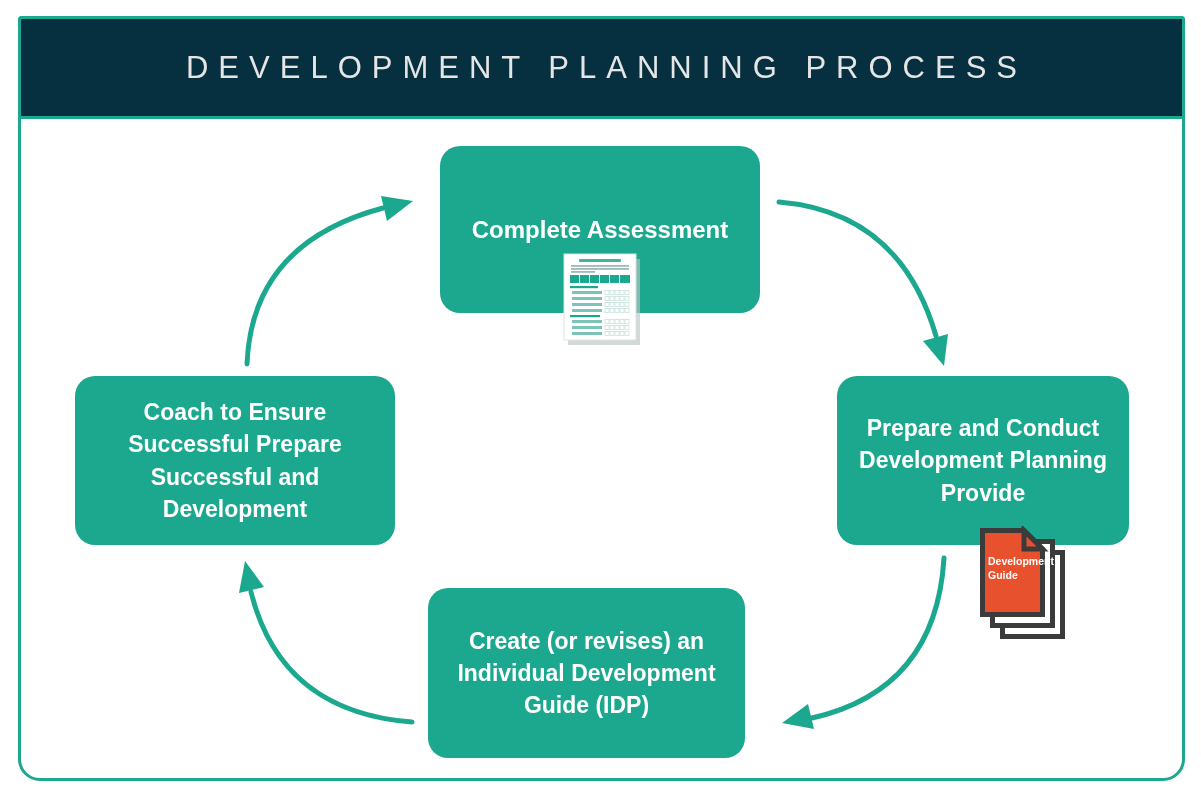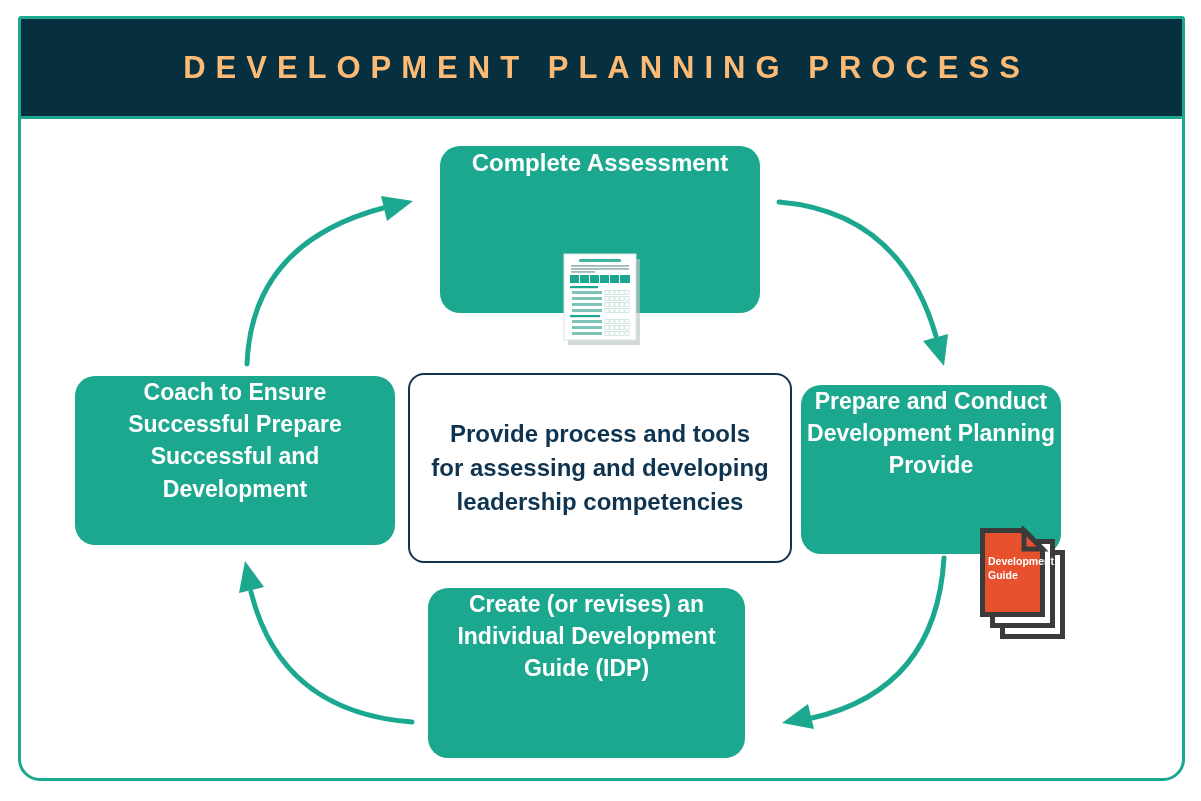--- a/index.html
+++ b/index.html
@@ -11,32 +11,32 @@
     box-sizing:border-box;border:3px solid #1BA88F;
     border-radius:4px 4px 22px 22px;background:#ffffff;
   }
   .banner{
     position:absolute;left:18px;top:16px;width:1167px;height:103px;
     box-sizing:border-box;background:#06303F;
     border:3px solid #1BA88F;border-bottom-width:3px;border-radius:4px 4px 0 0;
     display:flex;align-items:center;justify-content:center;
   }
   .banner-title{
-    color:#fdba74;font-size:31px;font-weight:700;letter-spacing:10px;
+    color:#e5e5e5;font-size:31px;font-weight:400;letter-spacing:10px;
     text-transform:uppercase;white-space:nowrap;padding-left:10px;
   }
 
   .cycle-box{
     position:absolute;background:#1BA88F;border-radius:20px;
-    display:flex;flex-direction:column;align-items:center;
+    display:flex;flex-direction:column;align-items:center;justify-content:center;
     color:#ffffff;font-weight:700;font-size:23px;line-height:1.4;text-align:center;
   }
   .cycle-box span{display:block;white-space:nowrap;}
   .box-top{left:440px;top:146px;width:320px;height:167px;font-size:24px;}
-  .box-right{left:801px;top:376px;width:260px;height:169px;margin-top:9px;}
+  .box-right{left:837px;top:376px;width:292px;height:169px;}
   .box-left{left:53px;top:376px;width:320px;height:169px;margin-left:22px;}
   .box-bottom{left:428px;top:588px;width:317px;height:170px;}
 
   .center-box{
     position:absolute;left:408px;top:373px;width:384px;height:190px;
     box-sizing:border-box;background:#ffffff;border:2px solid #16324C;border-radius:16px;
     display:flex;flex-direction:column;align-items:center;justify-content:center;
     color:#0E3450;font-weight:700;font-size:24px;line-height:1.42;text-align:center;
   }
   .center-box span{display:block;white-space:nowrap;}
@@ -93,25 +93,20 @@
     <span>Guide (IDP)</span>
   </div>
 
   <div class="cycle-box box-left">
     <span>Coach to Ensure</span>
     <span>Successful Prepare</span>
     <span>Successful and</span>
     <span>Development</span>
   </div>
 
-  <div class="center-box">
-    <span>Provide process and tools</span>
-    <span>for assessing and developing</span>
-    <span>leadership competencies</span>
-  </div>
 
   <svg class="form-icon" width="80" height="95" viewBox="0 0 80 95">
     <rect x="5" y="6" width="72" height="86" fill="#bcc4c3" opacity="0.65"></rect>
     <rect x="1" y="1" width="72" height="86" fill="#ffffff" stroke="#d7e4e2" stroke-width="1"></rect>
     <rect x="16" y="6" width="42" height="3" rx="1" fill="#1BA88F" opacity="0.85"></rect>
     <rect x="8" y="12" width="58" height="1.8" fill="#9fb9b6"></rect>
     <rect x="8" y="15" width="58" height="1.8" fill="#9fb9b6"></rect>
     <rect x="8" y="18" width="24" height="1.8" fill="#9fb9b6"></rect>
     <rect x="7" y="22" width="60" height="8" fill="#1BA88F"></rect>
     <g fill="#ffffff">

